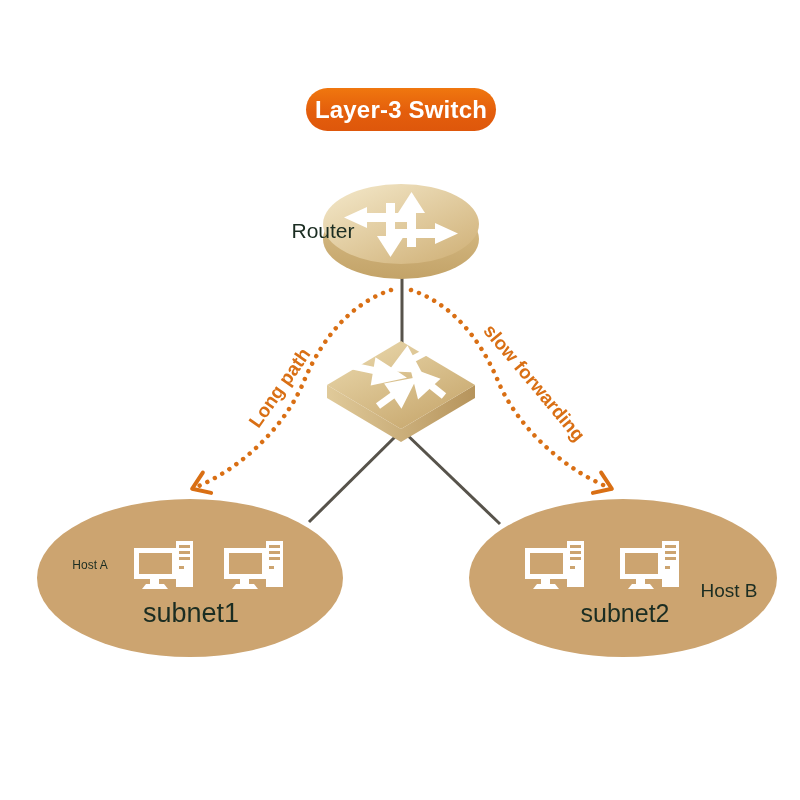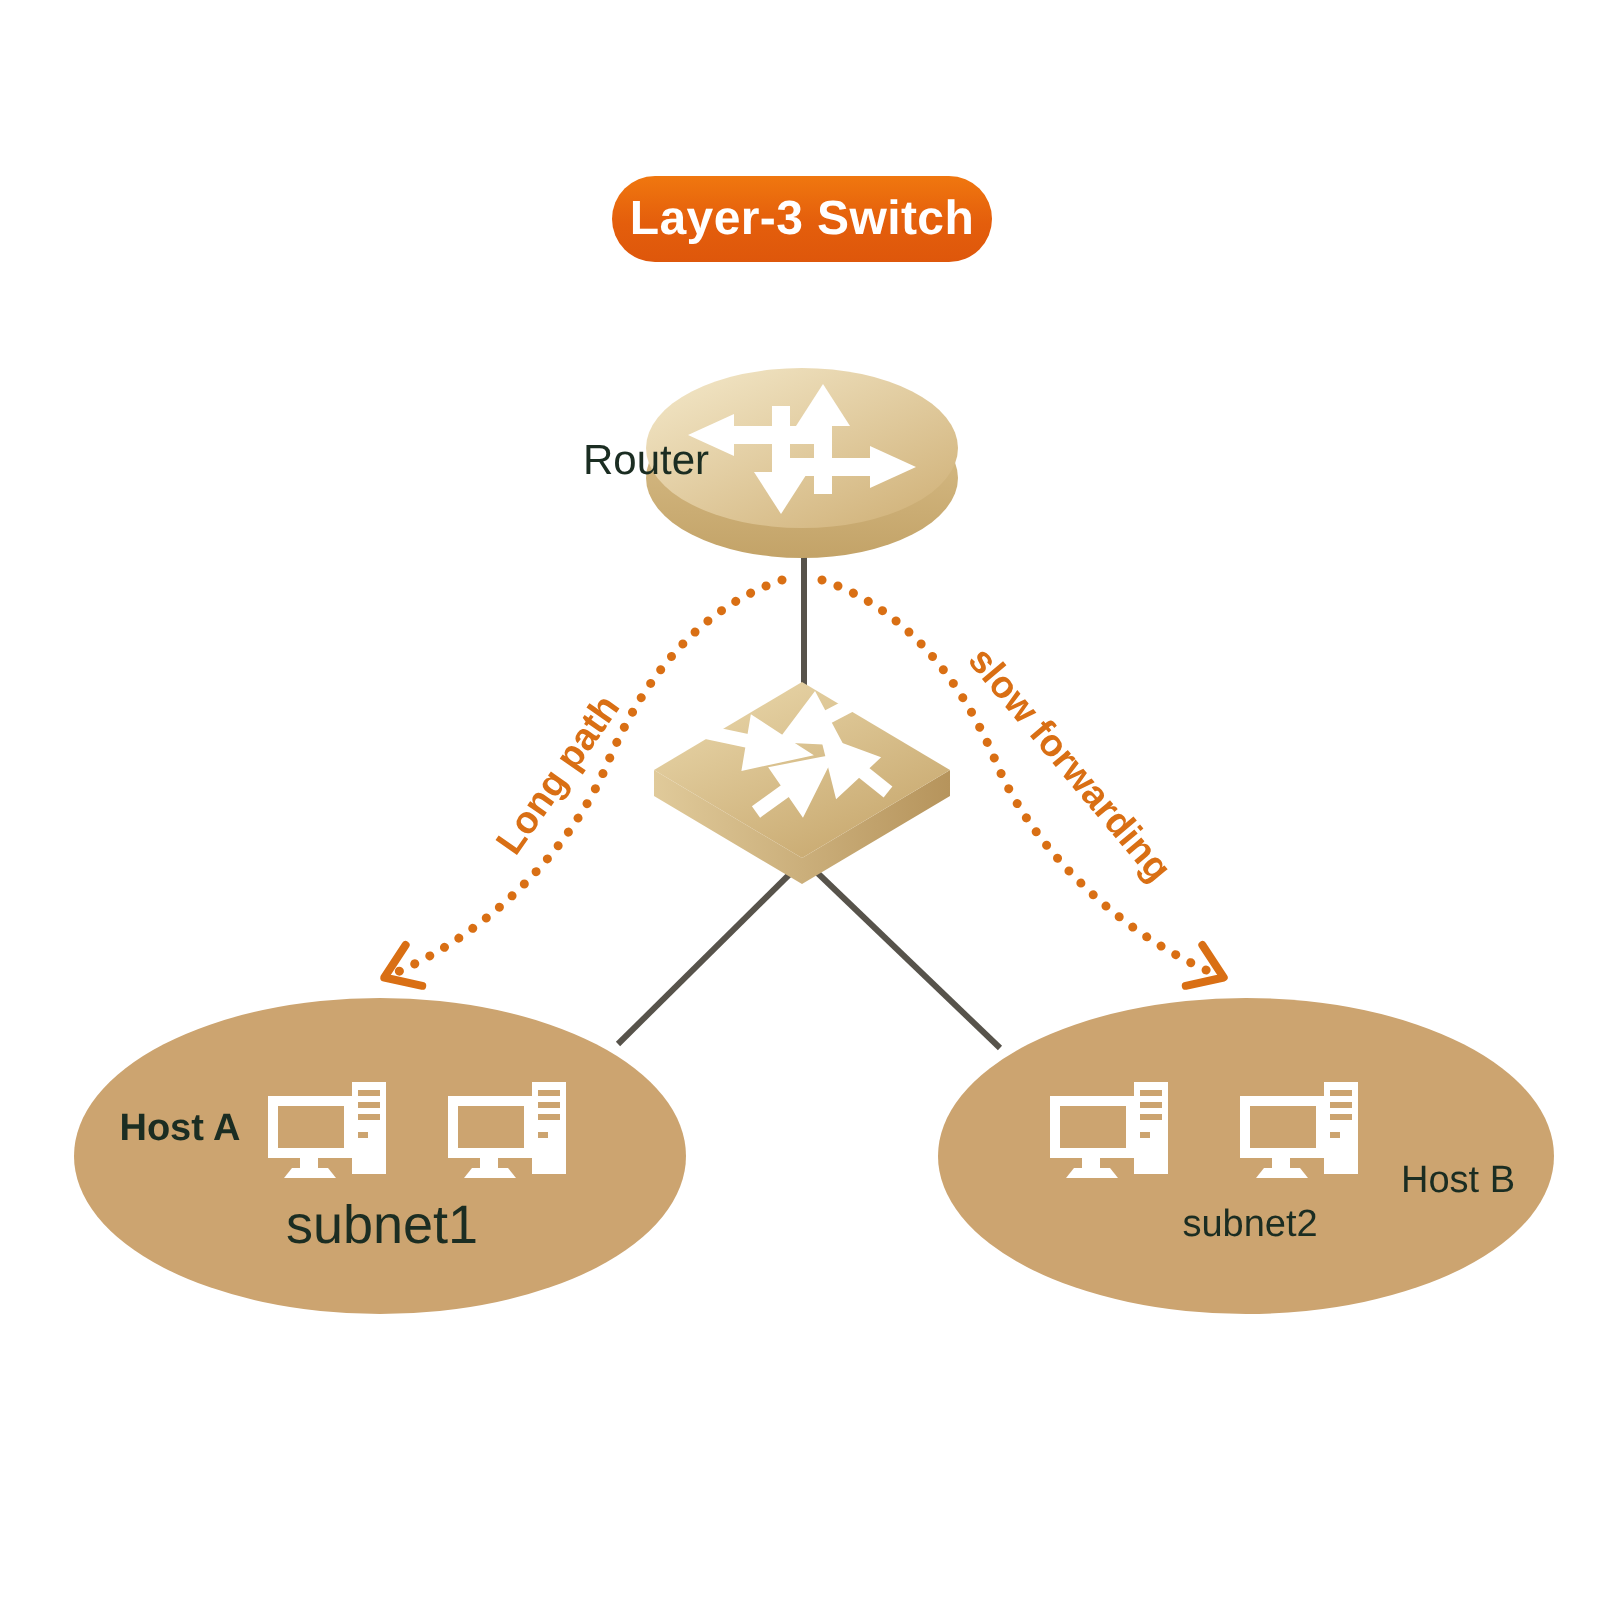--- a/index.html
+++ b/index.html
@@ -17,24 +17,24 @@
     border-radius:22px;
     display:flex;align-items:center;justify-content:center;
     color:#ffffff;font-size:24px;font-weight:600;letter-spacing:0.2px;
   }
 
   .lbl{
     position:absolute;transform:translate(-50%,-50%);
     color:#1B2D22;white-space:nowrap;
   }
   .lbl-router{left:283px;top:231px;font-size:21px;font-weight:500;margin-left:40px;}
-  .lbl-hosta{left:90px;top:565px;font-size:19px;font-weight:700;}
+  .lbl-hosta{left:90px;top:565px;font-size:12px;font-weight:400;}
   .lbl-hostb{left:729px;top:591px;font-size:19px;font-weight:500;}
   .lbl-subnet1{left:191px;top:613px;font-size:27px;font-weight:500;}
-  .lbl-subnet2{left:625px;top:613px;font-size:19px;font-weight:500;}
+  .lbl-subnet2{left:625px;top:613px;font-size:25px;font-weight:500;}
 
   .edge-lbl{
     position:absolute;color:#D96F14;font-weight:600;font-size:19px;
     white-space:nowrap;
   }
   .edge-lbl-left{left:280px;top:388px;transform:translate(-50%,-50%) rotate(-55deg);}
   .edge-lbl-right{left:534px;top:383px;transform:translate(-50%,-50%) rotate(50deg);}
 </style>
 </head>
 <body>

